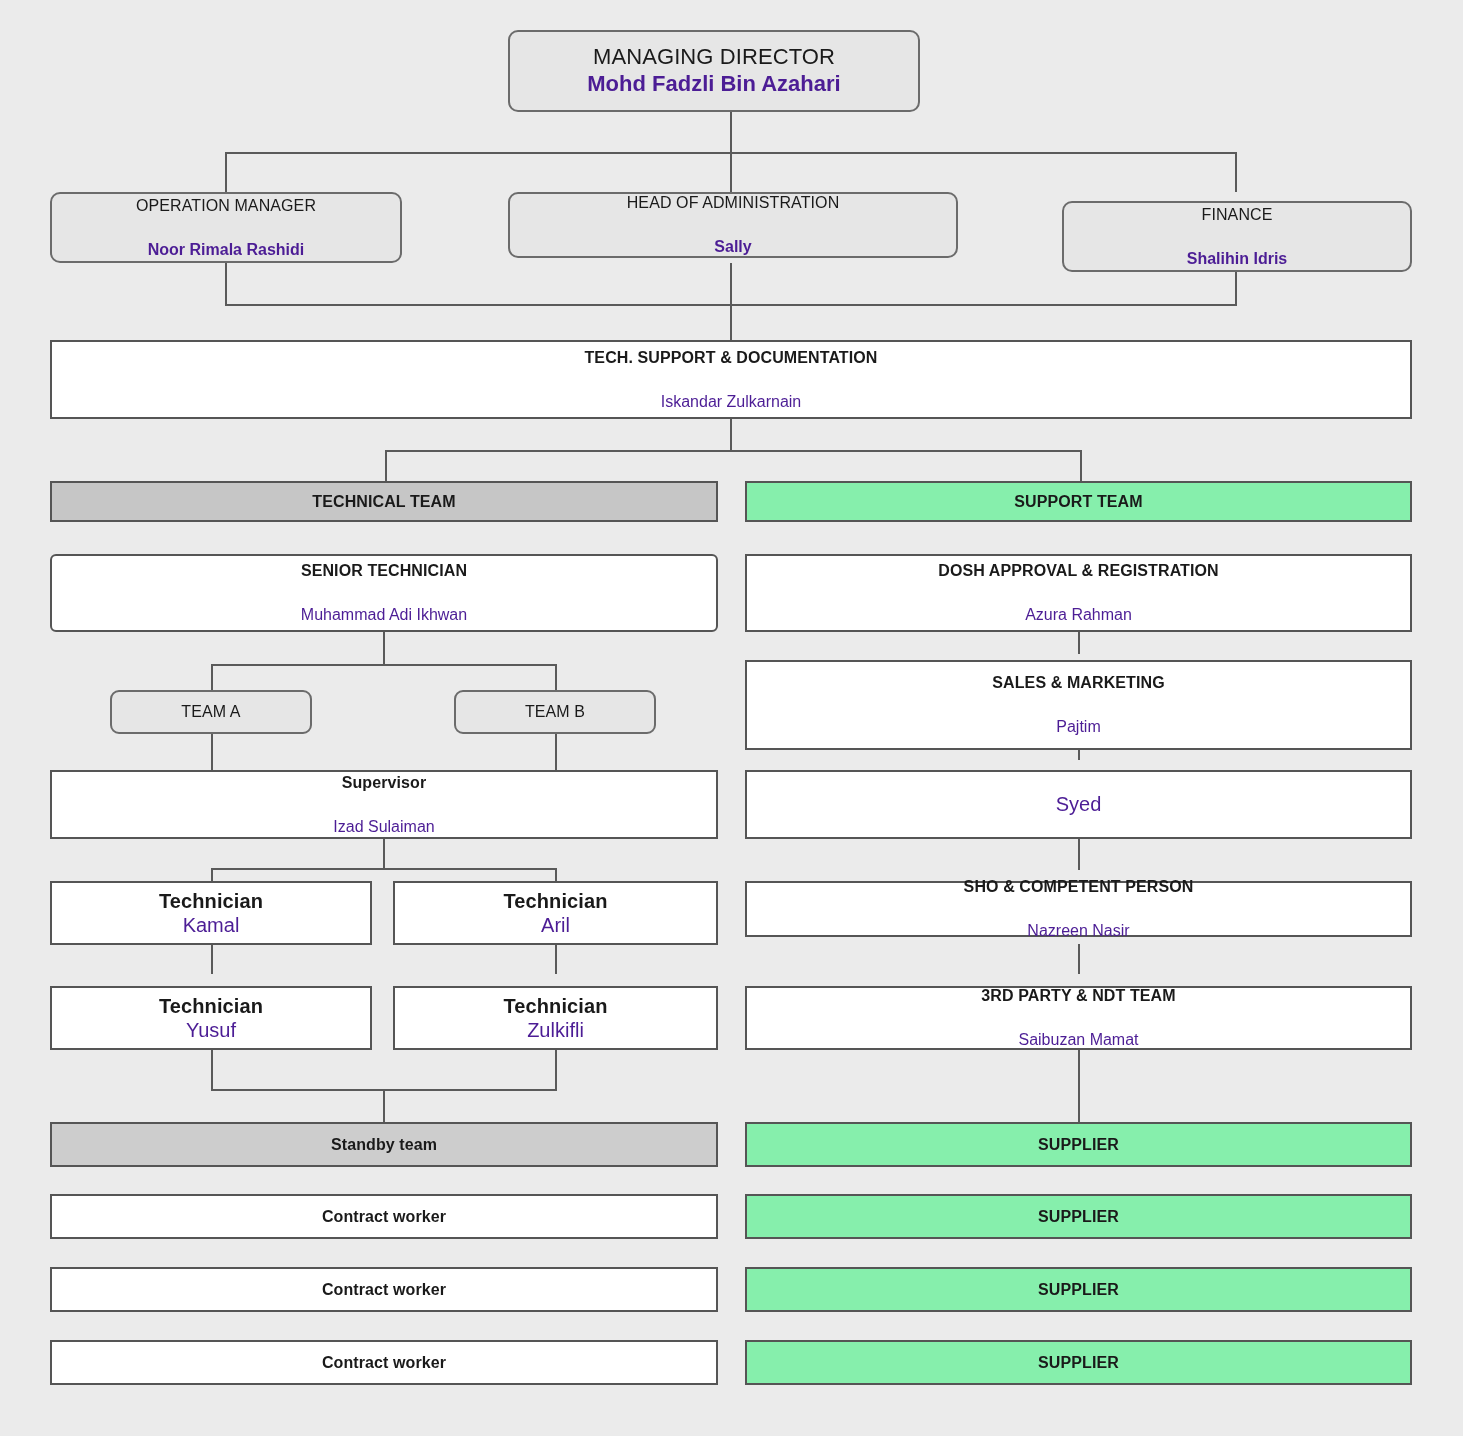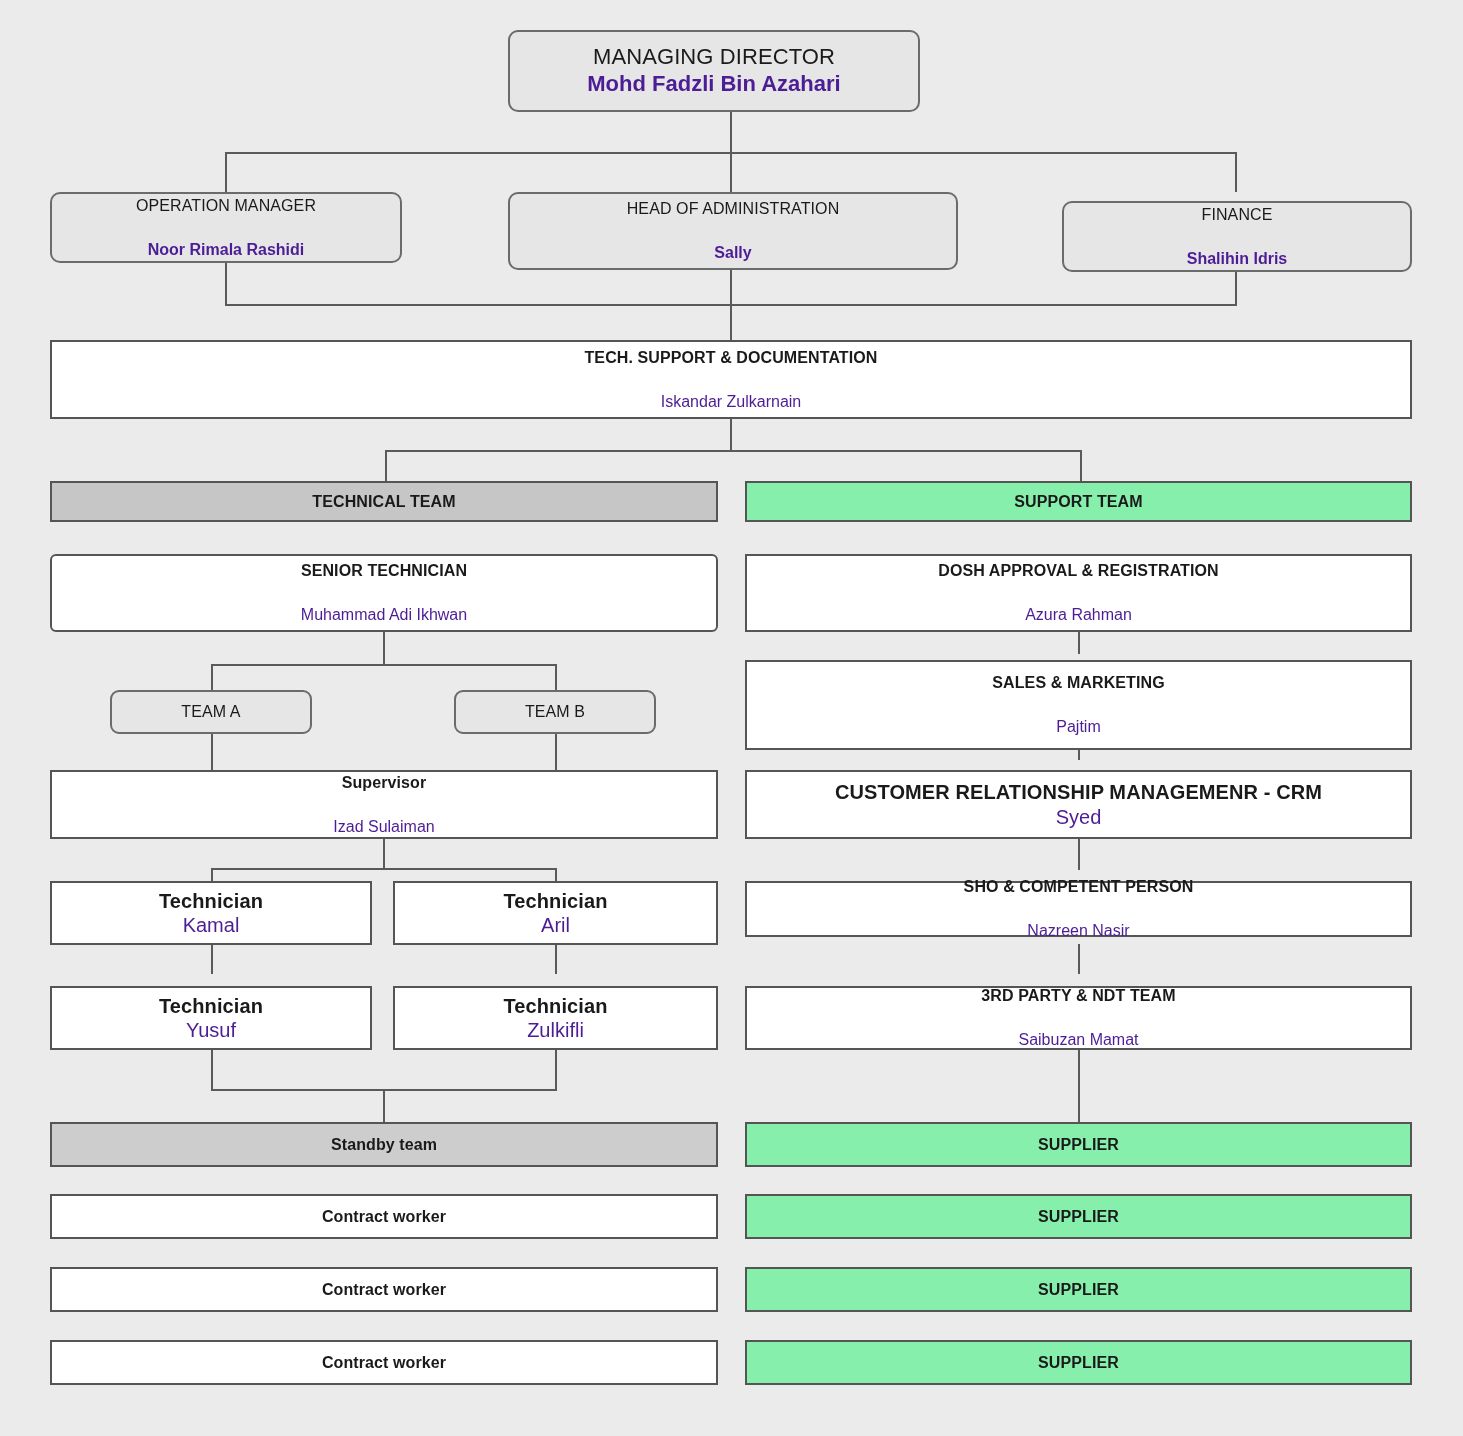--- a/index.html
+++ b/index.html
@@ -136,21 +136,21 @@
   <div class="node rounded sz-22" style="left:508px; top:30px; width:412px; height:82px;">
     <span class="role">MANAGING DIRECTOR</span>
     <span class="person">Mohd Fadzli Bin Azahari</span>
   </div>
 
   <div class="node rounded sz-21" style="left:50px; top:192px; width:352px; height:71px;">
     <span class="role">OPERATION MANAGER</span>
     <span class="person">Noor Rimala Rashidi</span>
   </div>
 
-  <div class="node rounded sz-21" style="left:508px; top:192px; width:450px; height:78px;padding-left:8px;">
+  <div class="node rounded sz-21" style="left:508px; top:192px; width:450px; height:66px;padding-left:8px;">
     <span class="role">HEAD OF ADMINISTRATION</span>
     <span class="person">Sally</span>
   </div>
 
   <div class="node rounded sz-21" style="left:1062px; top:192px; width:350px; height:71px;margin-top:9px;">
     <span class="role">FINANCE</span>
     <span class="person">Shalihin Idris</span>
   </div>
 
   <div class="node fill-white sz-21" style="left:50px; top:340px; width:1362px; height:79px;">
@@ -208,21 +208,20 @@
     <span class="role">DOSH APPROVAL &amp; REGISTRATION</span>
     <span class="person">Azura Rahman</span>
   </div>
 
   <div class="node fill-white sz-21" style="left:745px; top:660px; width:667px; height:90px;">
     <span class="role">SALES &amp; MARKETING</span>
     <span class="person">Pajtim</span>
   </div>
 
   <div class="node fill-white sz-20" style="left:745px; top:770px; width:667px; height:69px;">
-    <span class="role">CUSTOMER RELATIONSHIP MANAGEMENR - CRM</span>
     <span class="person">Syed</span>
   </div>
 
   <div class="node fill-white sz-21" style="left:745px; top:881px; width:667px; height:56px;">
     <span class="role">SHO &amp; COMPETENT PERSON</span>
     <span class="person">Nazreen Nasir</span>
   </div>
 
   <div class="node fill-white sz-21" style="left:745px; top:986px; width:667px; height:64px;">
     <span class="role">3RD PARTY &amp; NDT TEAM</span>

